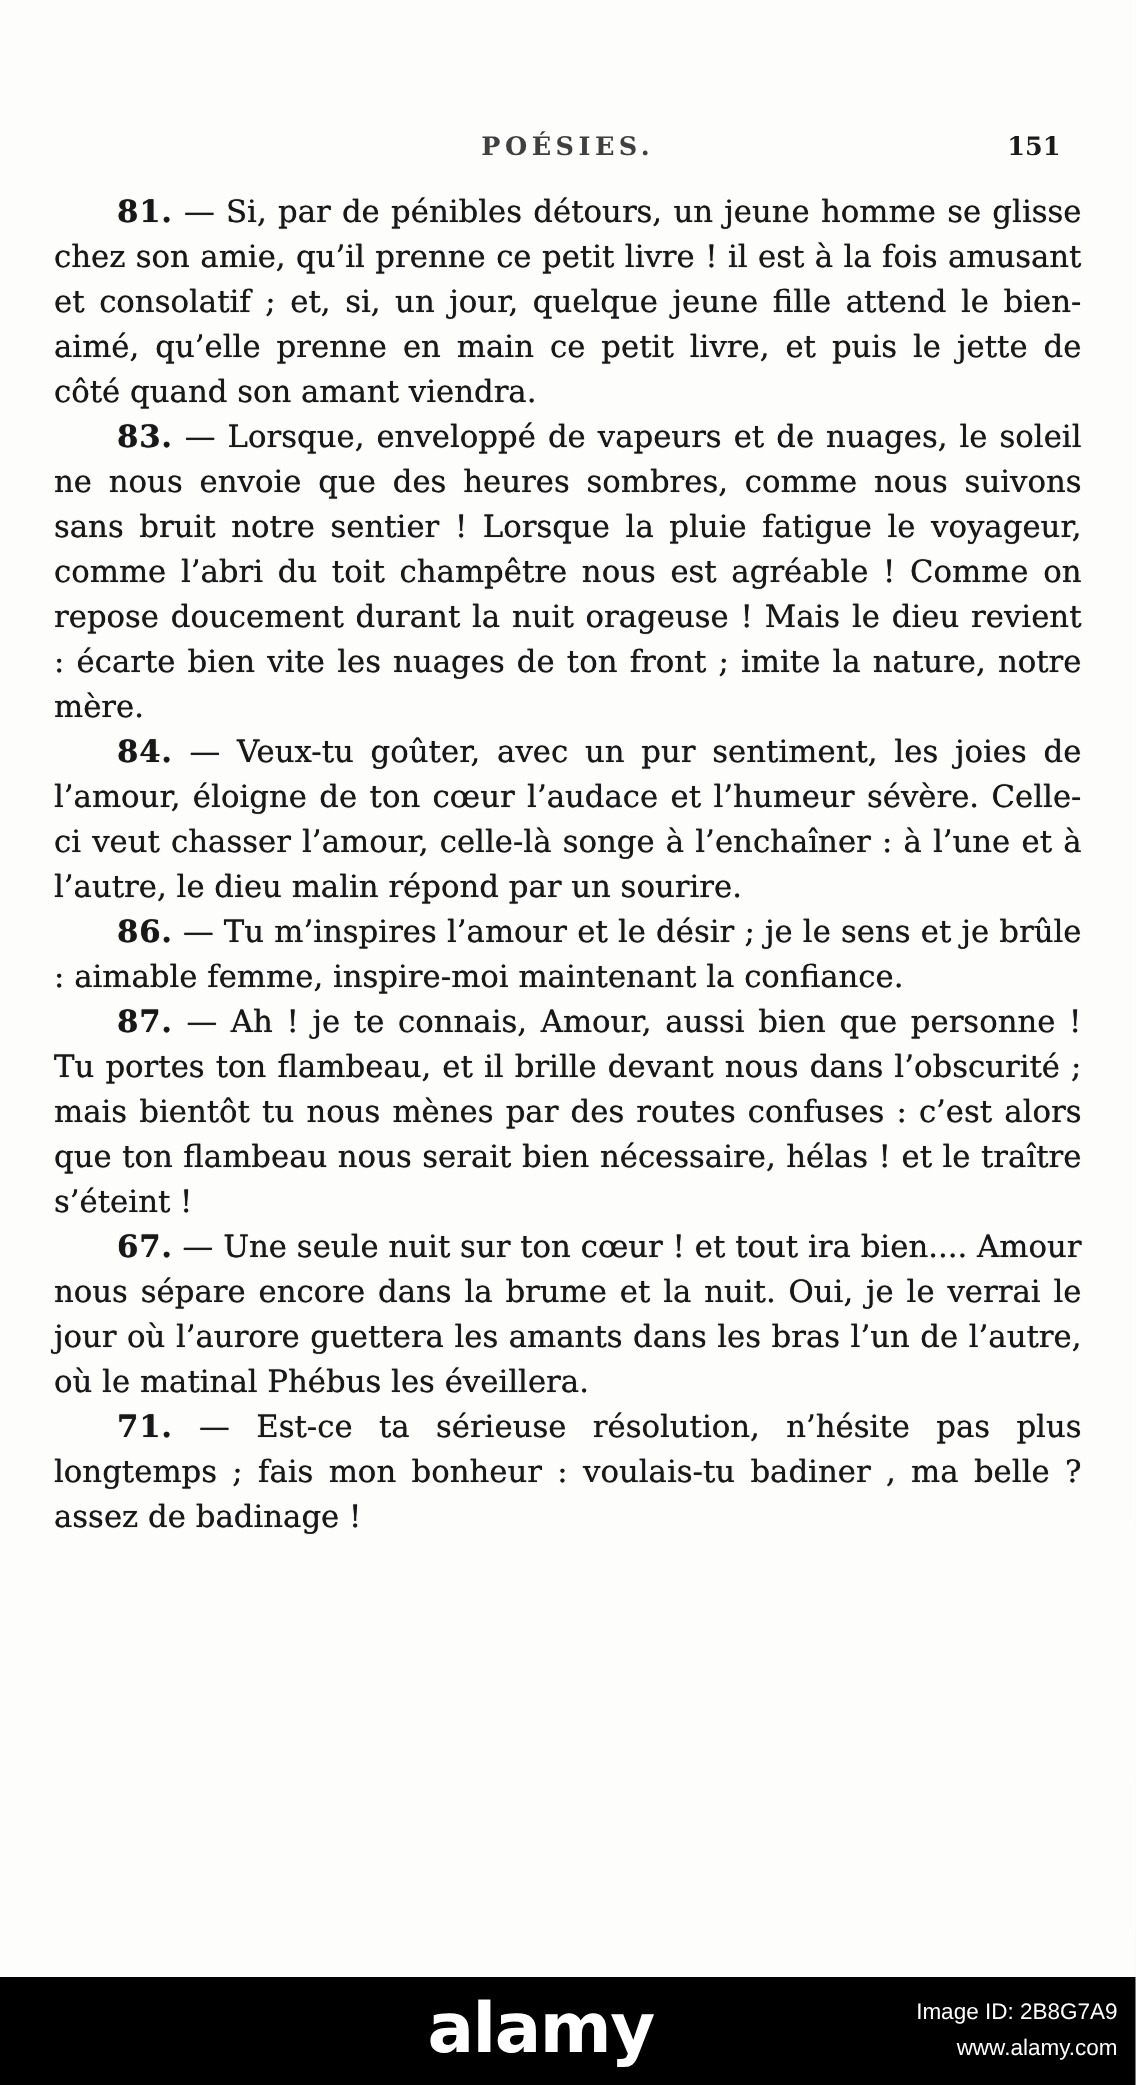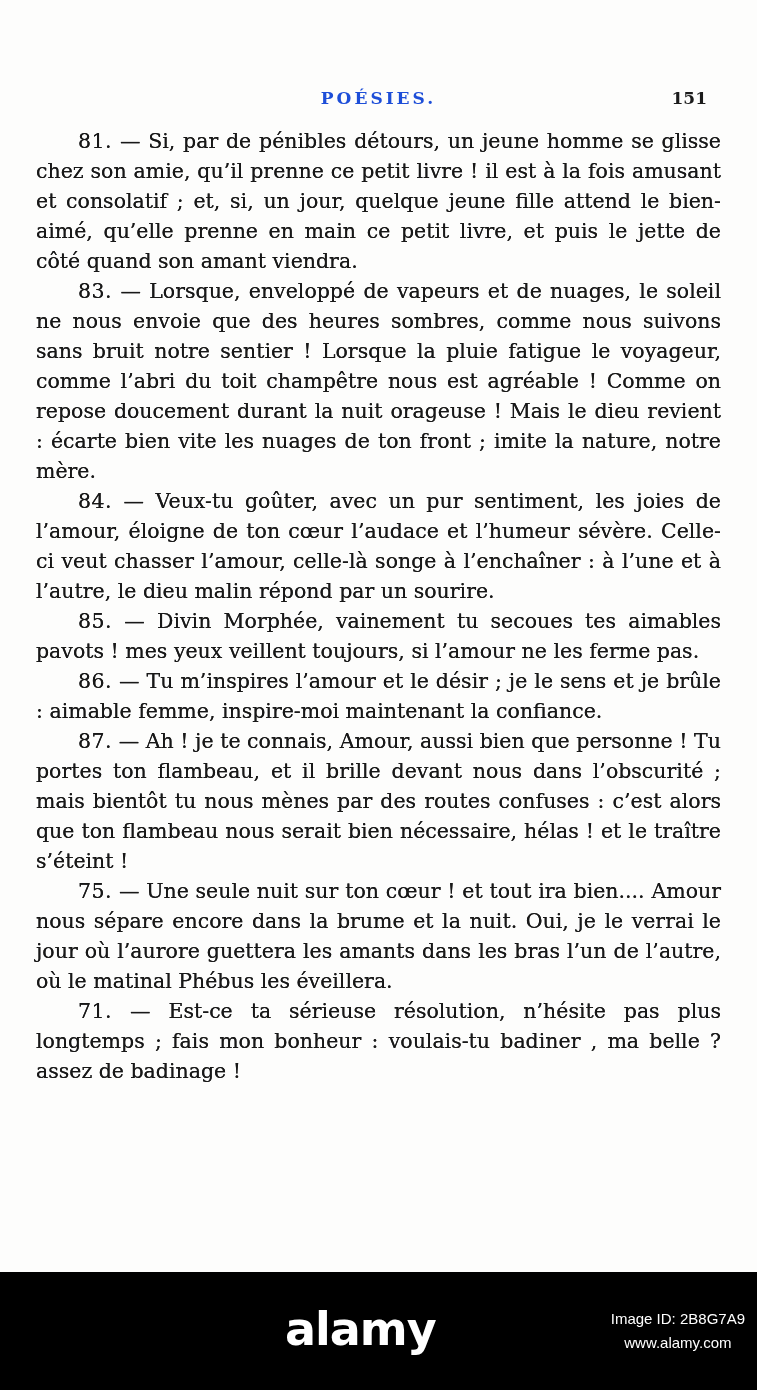--- a/index.html
+++ b/index.html
@@ -24,21 +24,21 @@
     height: 26px;
     margin-bottom: 12px;
   }
   .page-title {
     position: absolute;
     left: 0; right: 0;
     text-align: center;
     font-size: 17px;
     font-weight: bold;
     letter-spacing: 3px;
-    color: #1d4ed8;
+    color: #404040;
   }
   .page-number {
     position: absolute;
     right: 14px;
     top: 0;
     font-size: 17px;
     font-weight: bold;
     color: #1b1b1b;
     text-align: center;
   }
@@ -47,68 +47,67 @@
     line-height: 30px;
     text-align: justify;
     color: #181818;
     text-shadow: 0 0 0.5px #2a2a2a;
   }
   .para {
     text-indent: 42px;
     margin: 0;
   }
   .para .num {
-    font-weight: normal;
+    font-weight: bold;
     letter-spacing: 0.5px;
   }
   .alamy-bar {
     position: absolute;
     left: 0; right: 0; bottom: 0;
-    height: 118px;
+    height: 72px;
     background: #000;
   }
   .alamy-logo {
     position: absolute;
     left: 50%; top: 50%;
     transform: translate(-62%, -54%);
     font-family: "DejaVu Sans", "Liberation Sans", sans-serif;
     font-weight: bold;
     font-size: 46px;
     letter-spacing: -1px;
     color: #ffffff;
   }
   .alamy-info {
     position: absolute;
     right: 12px; top: 50%;
     transform: translateY(-50%);
     font-family: "Liberation Sans", "DejaVu Sans", sans-serif;
     font-size: 15px;
     line-height: 24px;
     color: #ffffff;
-    text-align: center;
+    text-align: right;
   }
 </style>
 </head>
 <body>
 
 <div class="page">
 
   <div class="page-header">
     <div class="page-title">POÉSIES.</div>
     <div class="page-number">151</div>
   </div>
 
   <div class="text-block">
     <p class="para"><span class="num">81.</span> <span>— Si, par de pénibles détours, un jeune homme se glisse chez son amie, qu’il prenne ce petit livre ! il est à la fois amusant et consolatif ; et, si, un jour, quelque jeune fille attend le bien-aimé, qu’elle prenne en main ce petit livre, et puis le jette de côté quand son amant viendra.</span></p>
     <p class="para"><span class="num">83.</span> <span>— Lorsque, enveloppé de vapeurs et de nuages, le soleil ne nous envoie que des heures sombres, comme nous suivons sans bruit notre sentier ! Lorsque la pluie fatigue le voyageur, comme l’abri du toit champêtre nous est agréable ! Comme on repose doucement durant la nuit orageuse ! Mais le dieu revient : écarte bien vite les nuages de ton front ; imite la nature, notre mère.</span></p>
     <p class="para"><span class="num">84.</span> <span>— Veux-tu goûter, avec un pur sentiment, les joies de l’amour, éloigne de ton cœur l’audace et l’humeur sévère. Celle-ci veut chasser l’amour, celle-là songe à l’enchaîner : à l’une et à l’autre, le dieu malin répond par un sourire.</span></p>
-    <p class="para"><span class="num">85.</span> <span>— Divin Morphée, vainement tu secoues tes aimables pavots ! mes yeux veillent toujours, si l’amour ne les ferme pas.</span></p>
     <p class="para"><span class="num">86.</span> <span>— Tu m’inspires l’amour et le désir ; je le sens et je brûle : aimable femme, inspire-moi maintenant la confiance.</span></p>
     <p class="para"><span class="num">87.</span> <span>— Ah ! je te connais, Amour, aussi bien que personne ! Tu portes ton flambeau, et il brille devant nous dans l’obscurité ; mais bientôt tu nous mènes par des routes confuses : c’est alors que ton flambeau nous serait bien nécessaire, hélas ! et le traître s’éteint !</span></p>
-    <p class="para"><span class="num">75.</span> <span>— Une seule nuit sur ton cœur ! et tout ira bien.... Amour nous sépare encore dans la brume et la nuit. Oui, je le verrai le jour où l’aurore guettera les amants dans les bras l’un de l’autre, où le matinal Phébus les éveillera.</span></p>
+    <p class="para"><span class="num">67.</span> <span>— Une seule nuit sur ton cœur ! et tout ira bien.... Amour nous sépare encore dans la brume et la nuit. Oui, je le verrai le jour où l’aurore guettera les amants dans les bras l’un de l’autre, où le matinal Phébus les éveillera.</span></p>
     <p class="para"><span class="num">71.</span> <span>— Est-ce ta sérieuse résolution, n’hésite pas plus longtemps ; fais mon bonheur : voulais-tu badiner , ma belle ? assez de badinage !</span></p>
   </div>
 
 </div>
 
 <div class="alamy-bar">
   <div class="alamy-logo">alamy</div>
   <div class="alamy-info">
     <div>Image ID: 2B8G7A9</div>
     <div>www.alamy.com</div>

